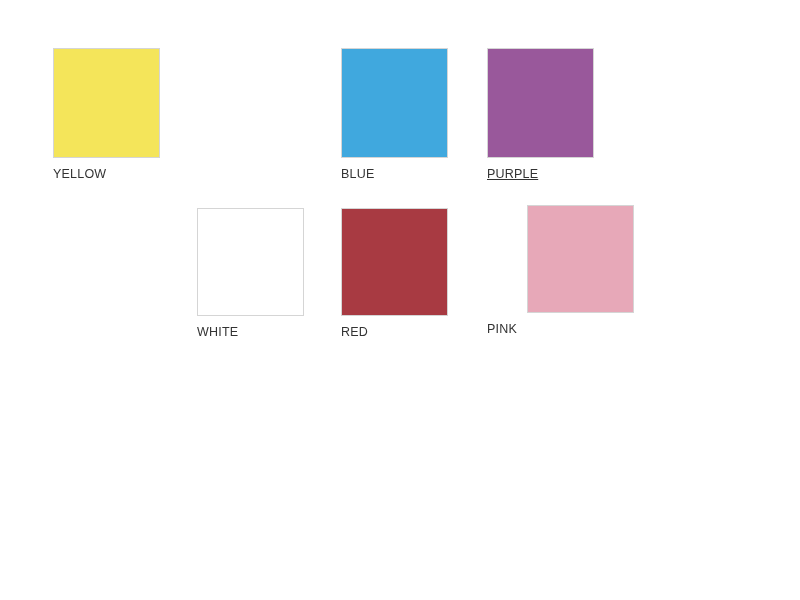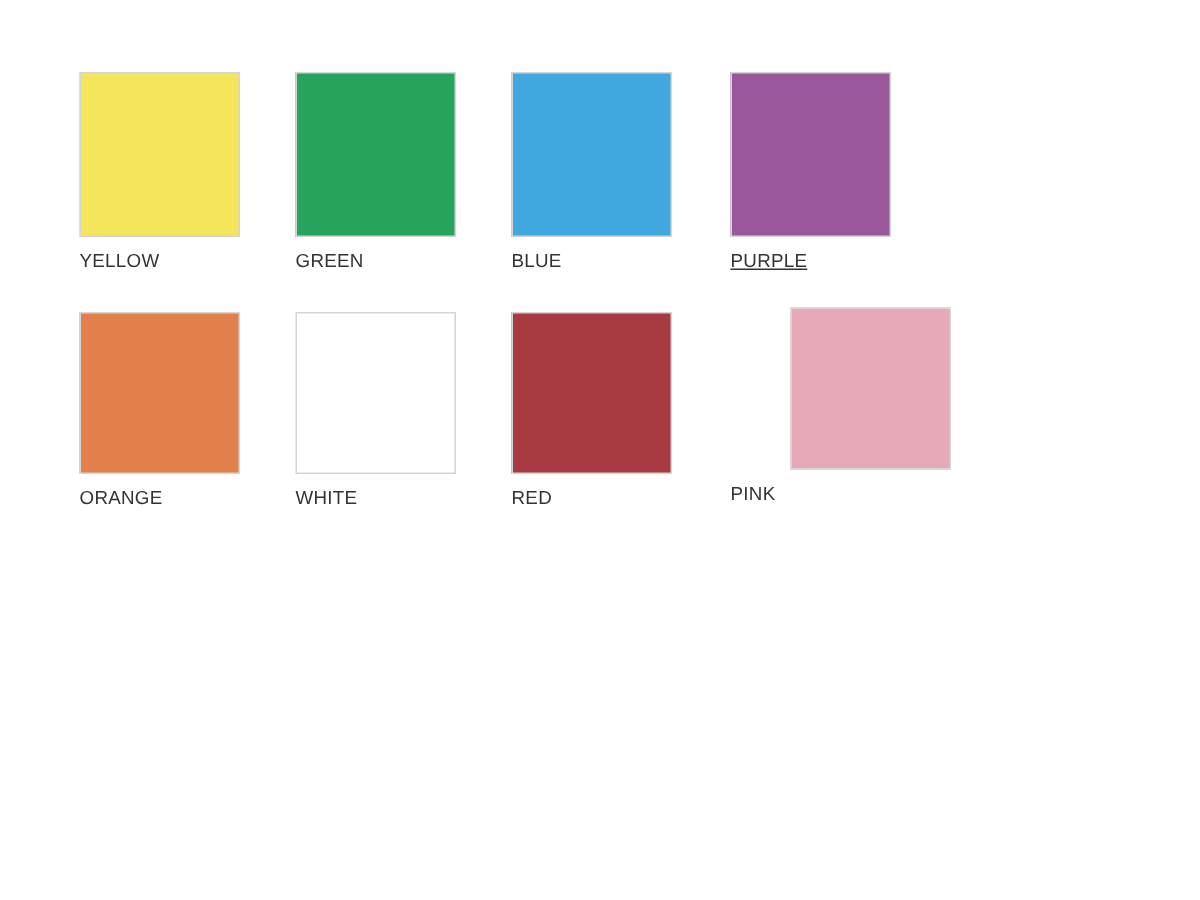--- a/index.html
+++ b/index.html
@@ -45,35 +45,27 @@
   }
 </style>
 </head>
 <body style="background: rgb(255, 255, 255);">
 
 <div id="palette">
     <div class="swatch-cell" style="left: 53px; top: 48px;">
       <div class="swatch-chip" style="width: 107px; height: 110px; background: rgb(244, 229, 90); border-color: rgb(213, 213, 213);"></div>
       <div class="swatch-label" style="position: absolute; left: 0px; top: 119px; color: rgb(51, 51, 51);">YELLOW</div>
     </div>
-    <div class="swatch-cell" style="left: 197px; top: 48px;">
-      <div class="swatch-chip" style="width: 107px; height: 110px; background: rgb(39, 164, 92); border-color: rgb(213, 213, 213);"></div>
-      <div class="swatch-label" style="position: absolute; left: 0px; top: 119px; color: rgb(51, 51, 51);">GREEN</div>
-    </div>
     <div class="swatch-cell" style="left: 341px; top: 48px;">
       <div class="swatch-chip" style="width: 107px; height: 110px; background: rgb(64, 168, 222); border-color: rgb(213, 213, 213);"></div>
       <div class="swatch-label" style="position: absolute; left: 0px; top: 119px; color: rgb(51, 51, 51);">BLUE</div>
     </div>
     <div class="swatch-cell" style="left: 487px; top: 48px;">
       <div class="swatch-chip" style="width: 107px; height: 110px; background: rgb(153, 88, 155); border-color: rgb(213, 213, 213);"></div>
       <div class="swatch-label" style="position: absolute; left: 0px; top: 119px; color: rgb(51, 51, 51); text-decoration: underline;">PURPLE</div>
-    </div>
-    <div class="swatch-cell" style="left: 53px; top: 208px;">
-      <div class="swatch-chip" style="width: 107px; height: 108px; background: rgb(226, 128, 75); border-color: rgb(213, 213, 213);"></div>
-      <div class="swatch-label" style="position: absolute; left: 0px; top: 117px; color: rgb(51, 51, 51);">ORANGE</div>
     </div>
     <div class="swatch-cell" style="left: 341px; top: 208px;">
       <div class="swatch-chip" style="width: 107px; height: 108px; background: rgb(168, 58, 66); border-color: rgb(213, 213, 213);"></div>
       <div class="swatch-label" style="position: absolute; left: 0px; top: 117px; color: rgb(51, 51, 51);">RED</div>
     </div>
     <div class="swatch-cell" style="left: 197px; top: 208px;">
       <div class="swatch-chip" style="width: 107px; height: 108px; background: rgb(255, 255, 255); border-color: rgb(213, 213, 213);"></div>
       <div class="swatch-label" style="position: absolute; left: 0px; top: 117px; color: rgb(51, 51, 51);">WHITE</div>
     </div>
     <div class="swatch-cell" style="left: 487px; top: 205px; padding-left: 40px;">

